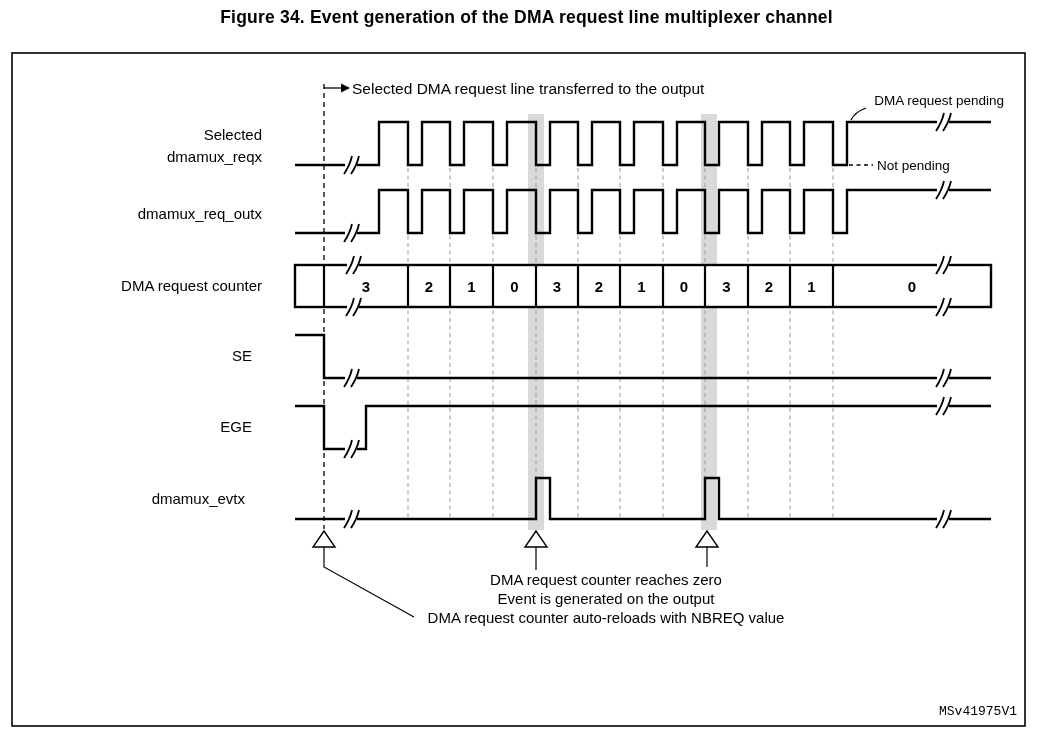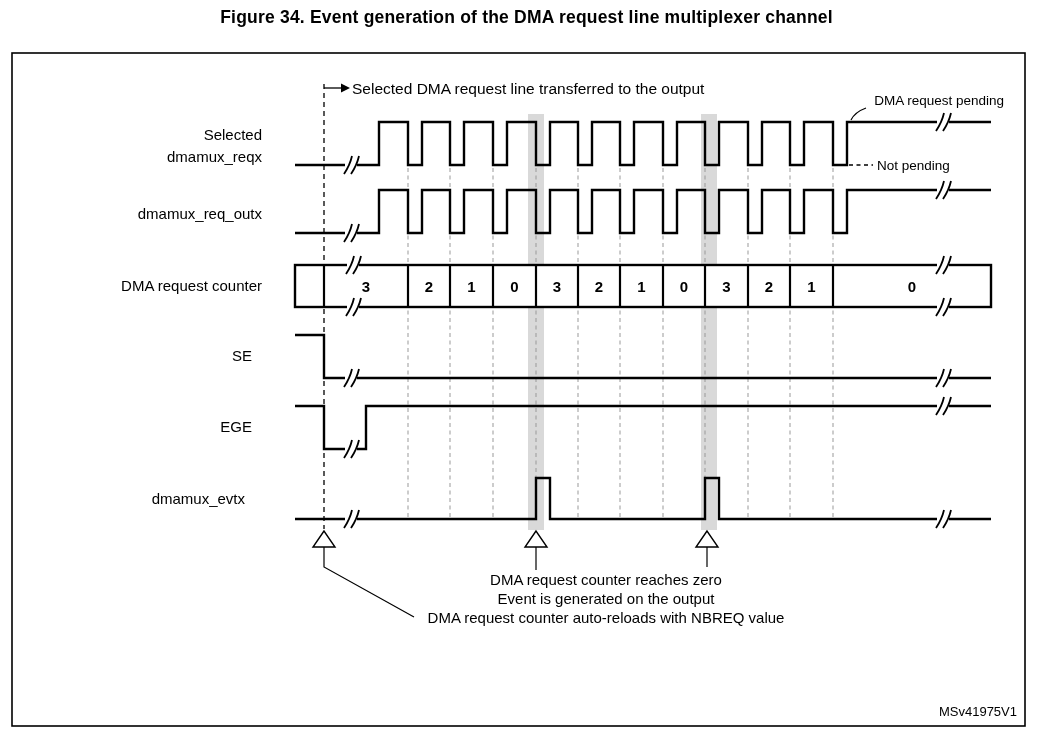--- a/index.html
+++ b/index.html
@@ -2,21 +2,21 @@
 <html><head>
 <meta charset="utf-8">
 <style>
   html,body{margin:0;padding:0;background:#ffffff;}
   body{font-family:"Liberation Sans",sans-serif;}
   #page{position:relative;width:1053px;height:742px;background:#fff;overflow:hidden;}
   #figure-title{position:absolute;top:7px;left:0;width:1053px;text-align:center;
     font-size:17.5px;font-weight:bold;color:#000;letter-spacing:0.2px;}
   #diagram-svg{position:absolute;left:0;top:0;}
   #example-caption{position:absolute;left:45px;top:687px;font-size:15.5px;color:#000;}
-  #watermark{position:absolute;right:36px;top:704px;font-size:13px;color:#000;}
+  #watermark{position:absolute;right:36px;top:704px;font-size:13px;color:#000;font-family:Liberation Mono, monospace;}
   text{fill:#000;}
 </style>
 </head>
 <body>
 
 <div id="page">
   <div id="figure-title">Figure 34. Event generation of the DMA request line multiplexer channel</div>
   <svg id="diagram-svg" width="1053" height="742" viewBox="0 0 1053 742" xmlns="http://www.w3.org/2000/svg">
       <rect x="12" y="53" width="1013" height="673" fill="#ffffff" stroke="#000000" stroke-width="1.6"></rect>
       <rect x="528" y="114" width="16" height="416" fill="#d9d9d9"></rect>

